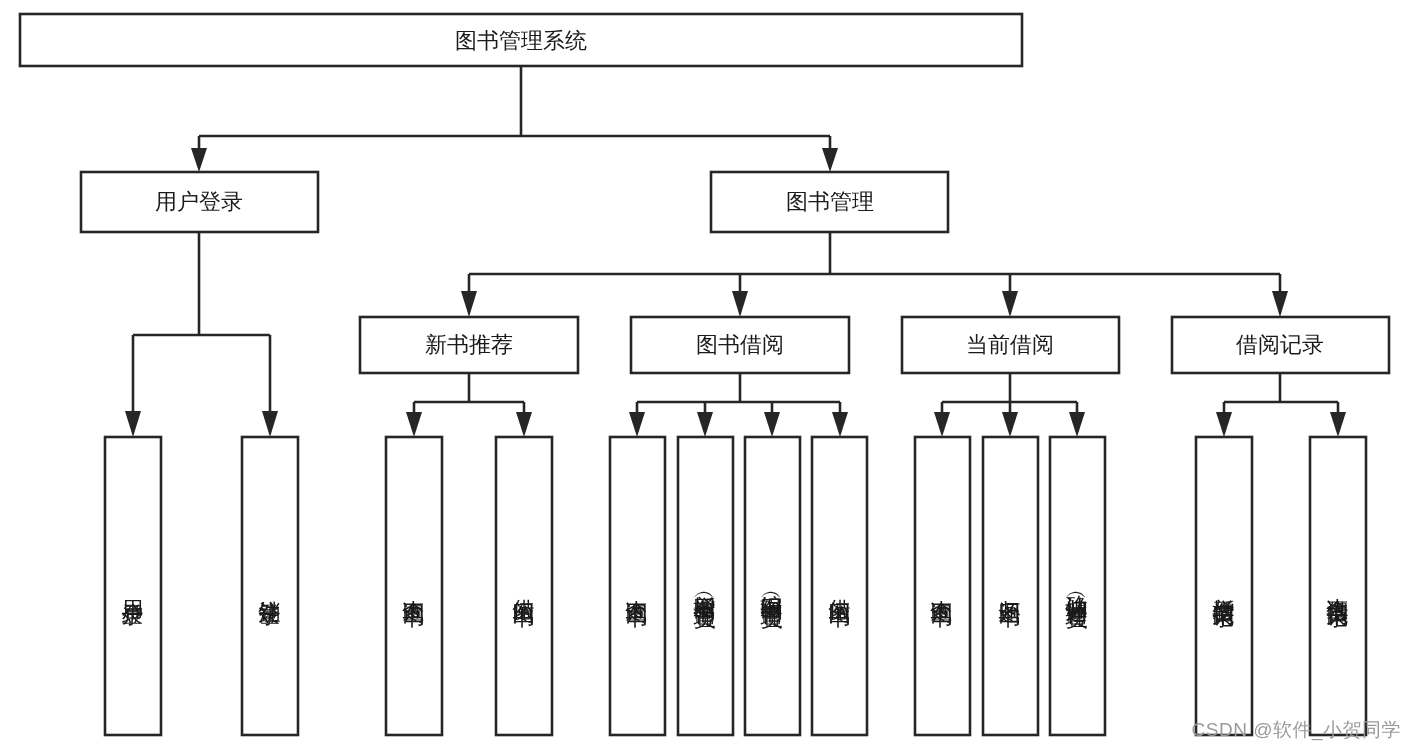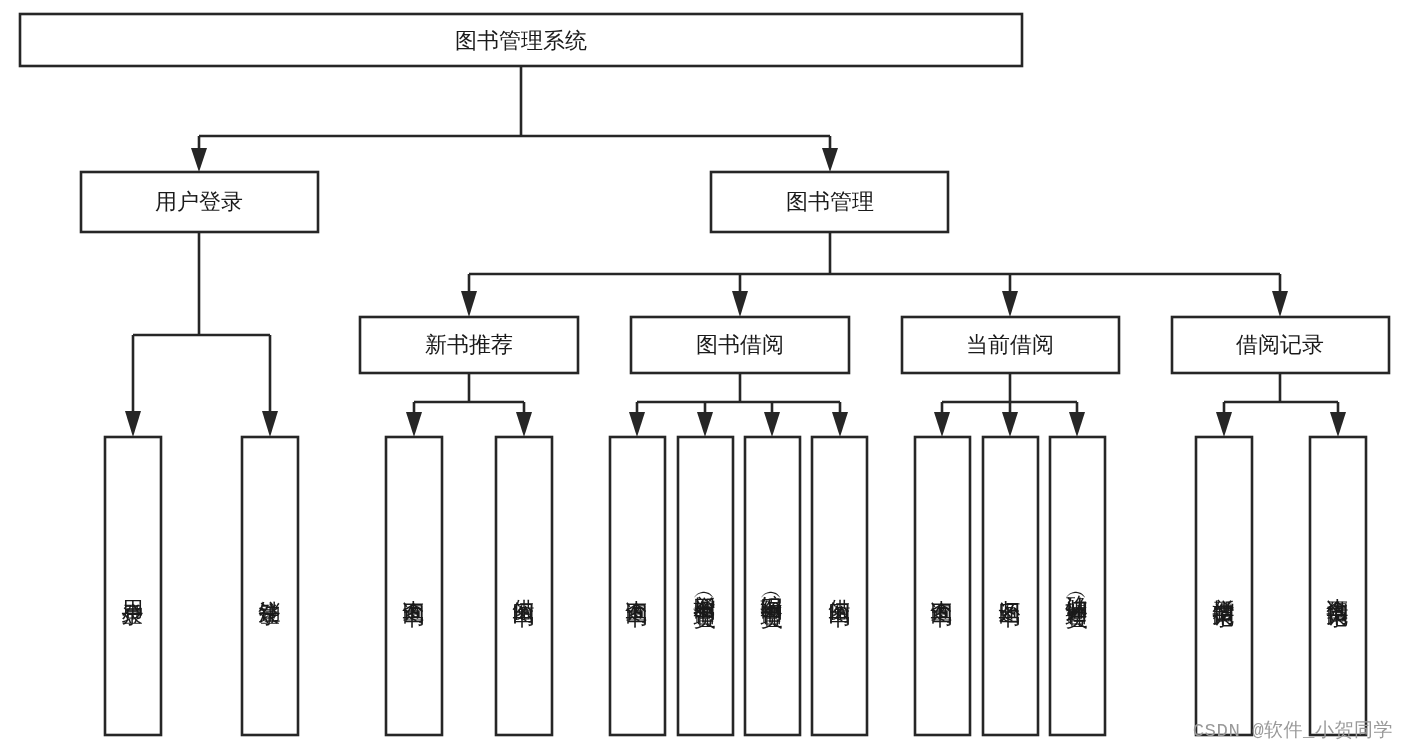--- a/index.html
+++ b/index.html
@@ -50,23 +50,23 @@
     stroke: #262626;
     stroke-width: 2.6;
     fill: none;
   }
   .arrow-head {
     fill: #262626;
     stroke: none;
   }
   .watermark-text {
     position: absolute;
-    right: 12px;
+    right: 4px;
     bottom: 4px;
-    font-family: Liberation Mono, monospace;
+    font-family: Liberation Sans, sans-serif;
     font-size: 19px;
     color: #9a9a9a;
     white-space: nowrap;
     user-select: none;
     letter-spacing: 0.5px;
   }
 </style>
 </head>
 <body>
 

